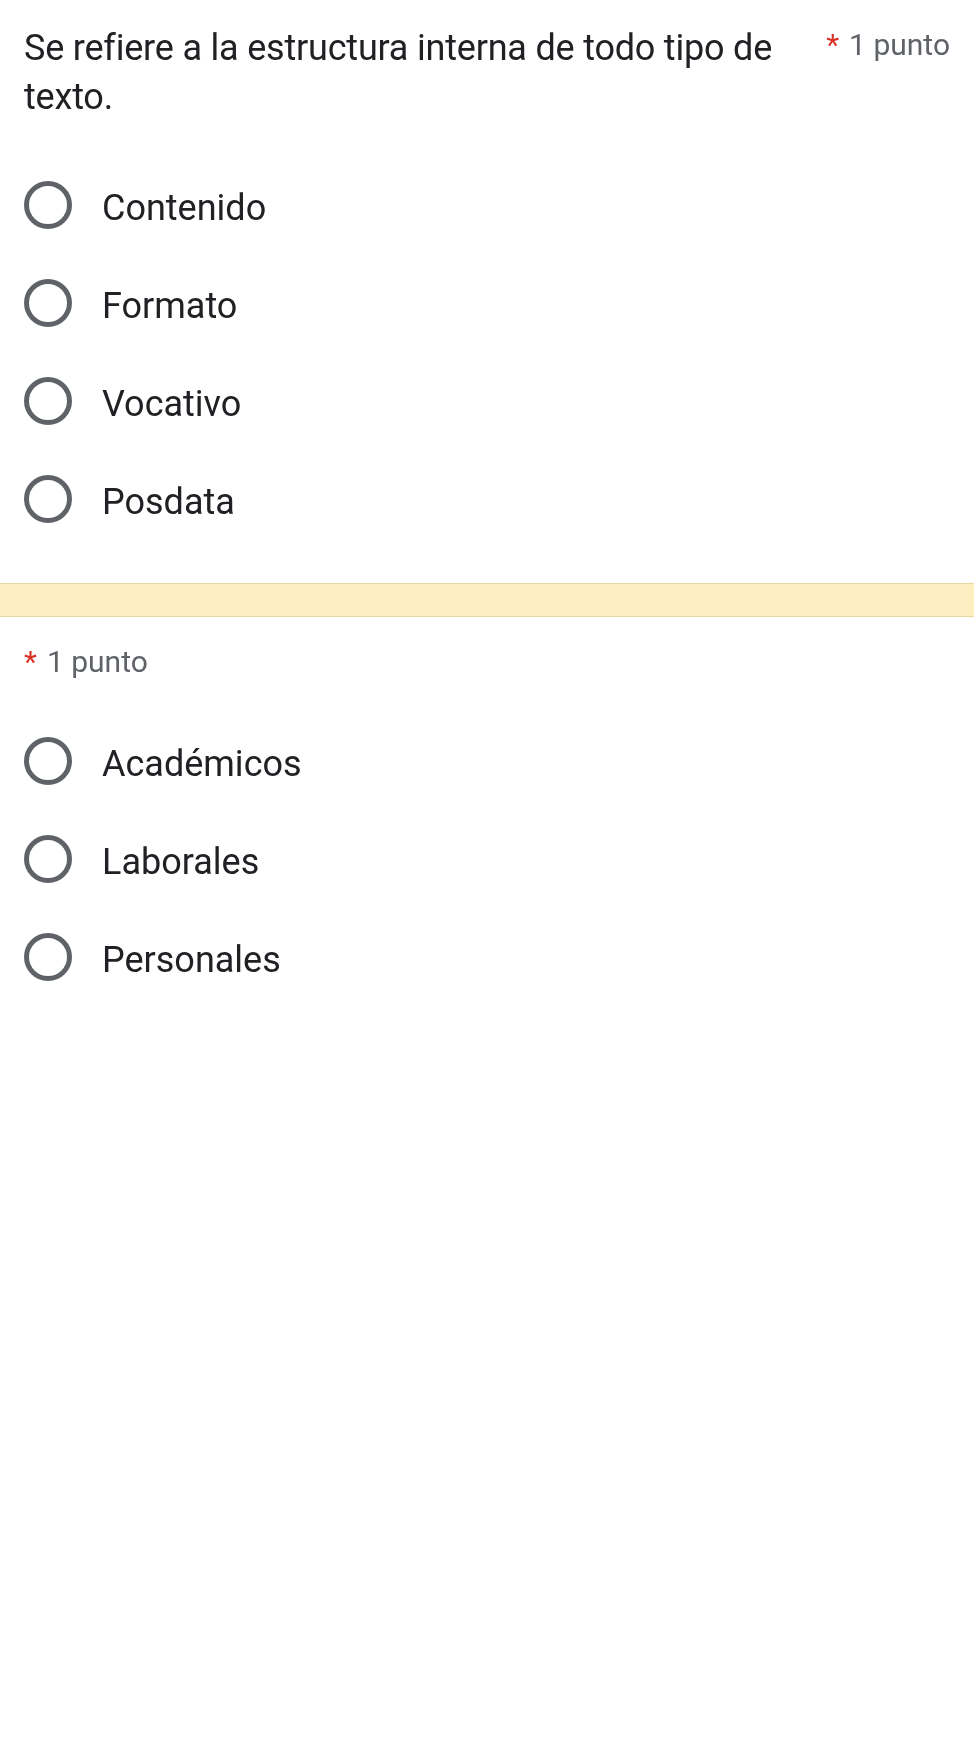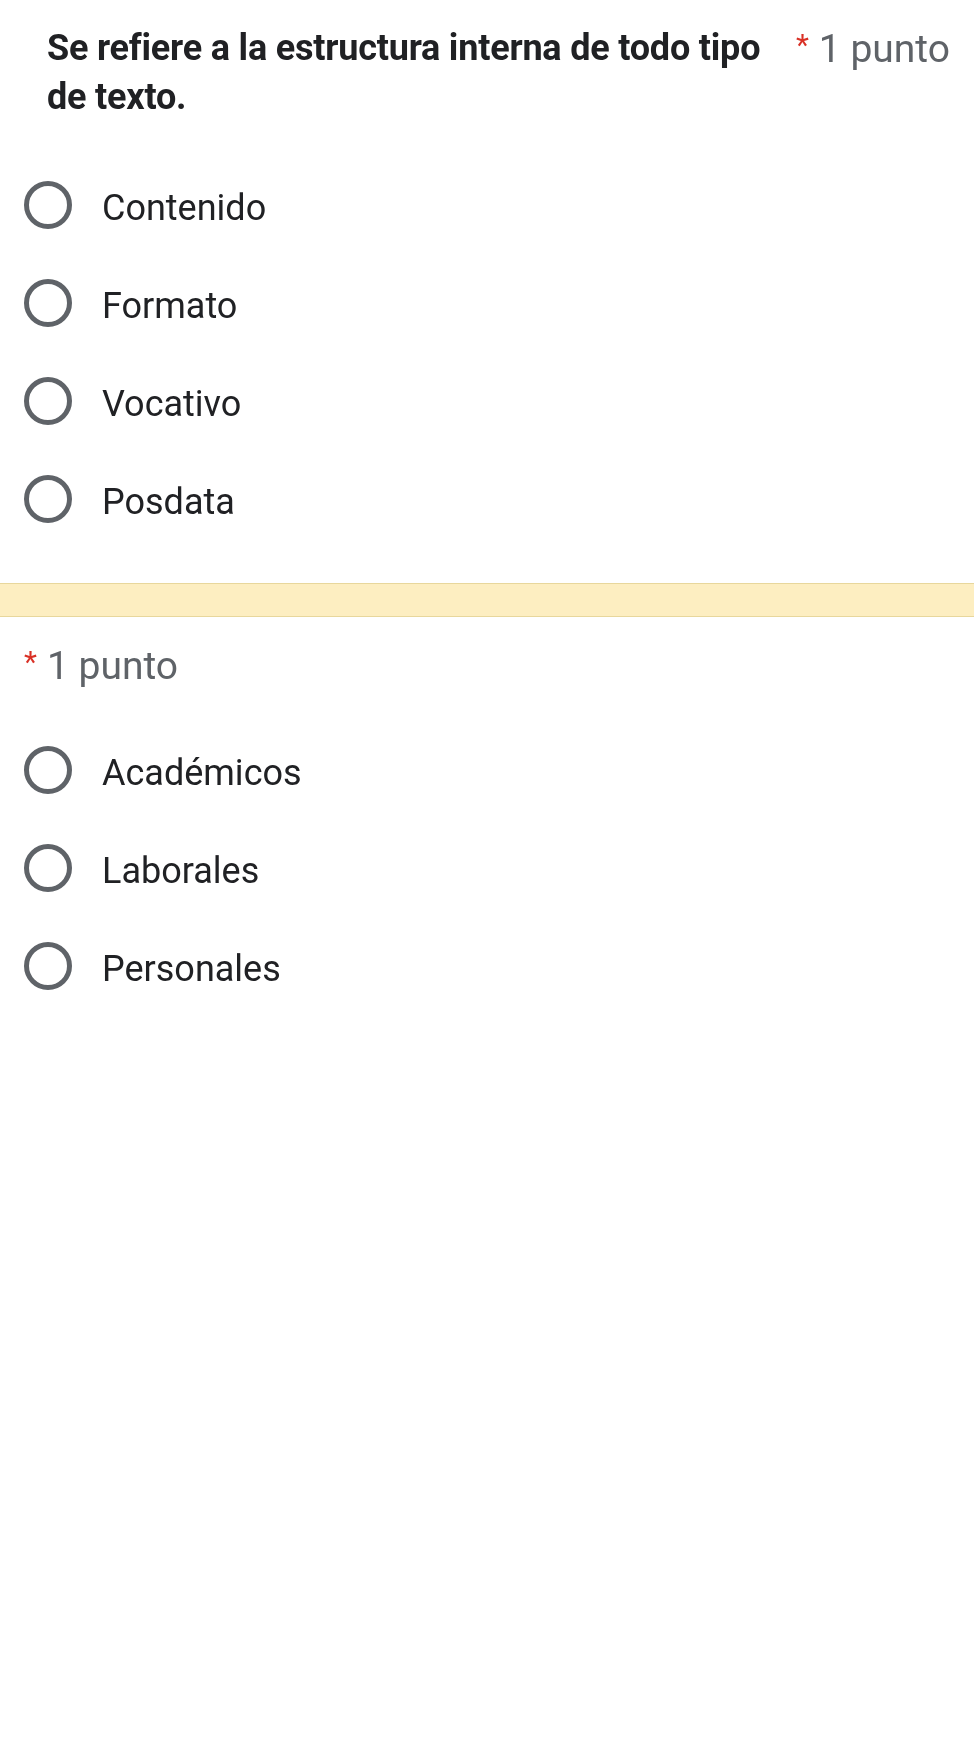--- a/index.html
+++ b/index.html
@@ -21,39 +21,38 @@
       display: flex;
       align-items: flex-start;
       gap: 20px;
       margin-bottom: 60px;
     }
     .question-text {
       flex: 1;
       font-size: 36px;
       line-height: 1.35;
       color: #202124;
-      font-weight: 700;
+      font-weight: 400;
       letter-spacing: -0.2px;
-      margin-left: 23px;
     }
     .points-wrap {
       display: flex;
       align-items: flex-start;
       gap: 10px;
       padding-top: 6px;
       white-space: nowrap;
     }
     .required-asterisk {
       color: #d93025;
       font-size: 30px;
       line-height: 1;
     }
     .points-text {
       color: #5f6368;
-      font-size: 39px;
+      font-size: 30px;
       line-height: 1;
     }
     .options {
       display: flex;
       flex-direction: column;
       gap: 50px;
     }
     .option-row {
       display: flex;
       align-items: flex-end;

